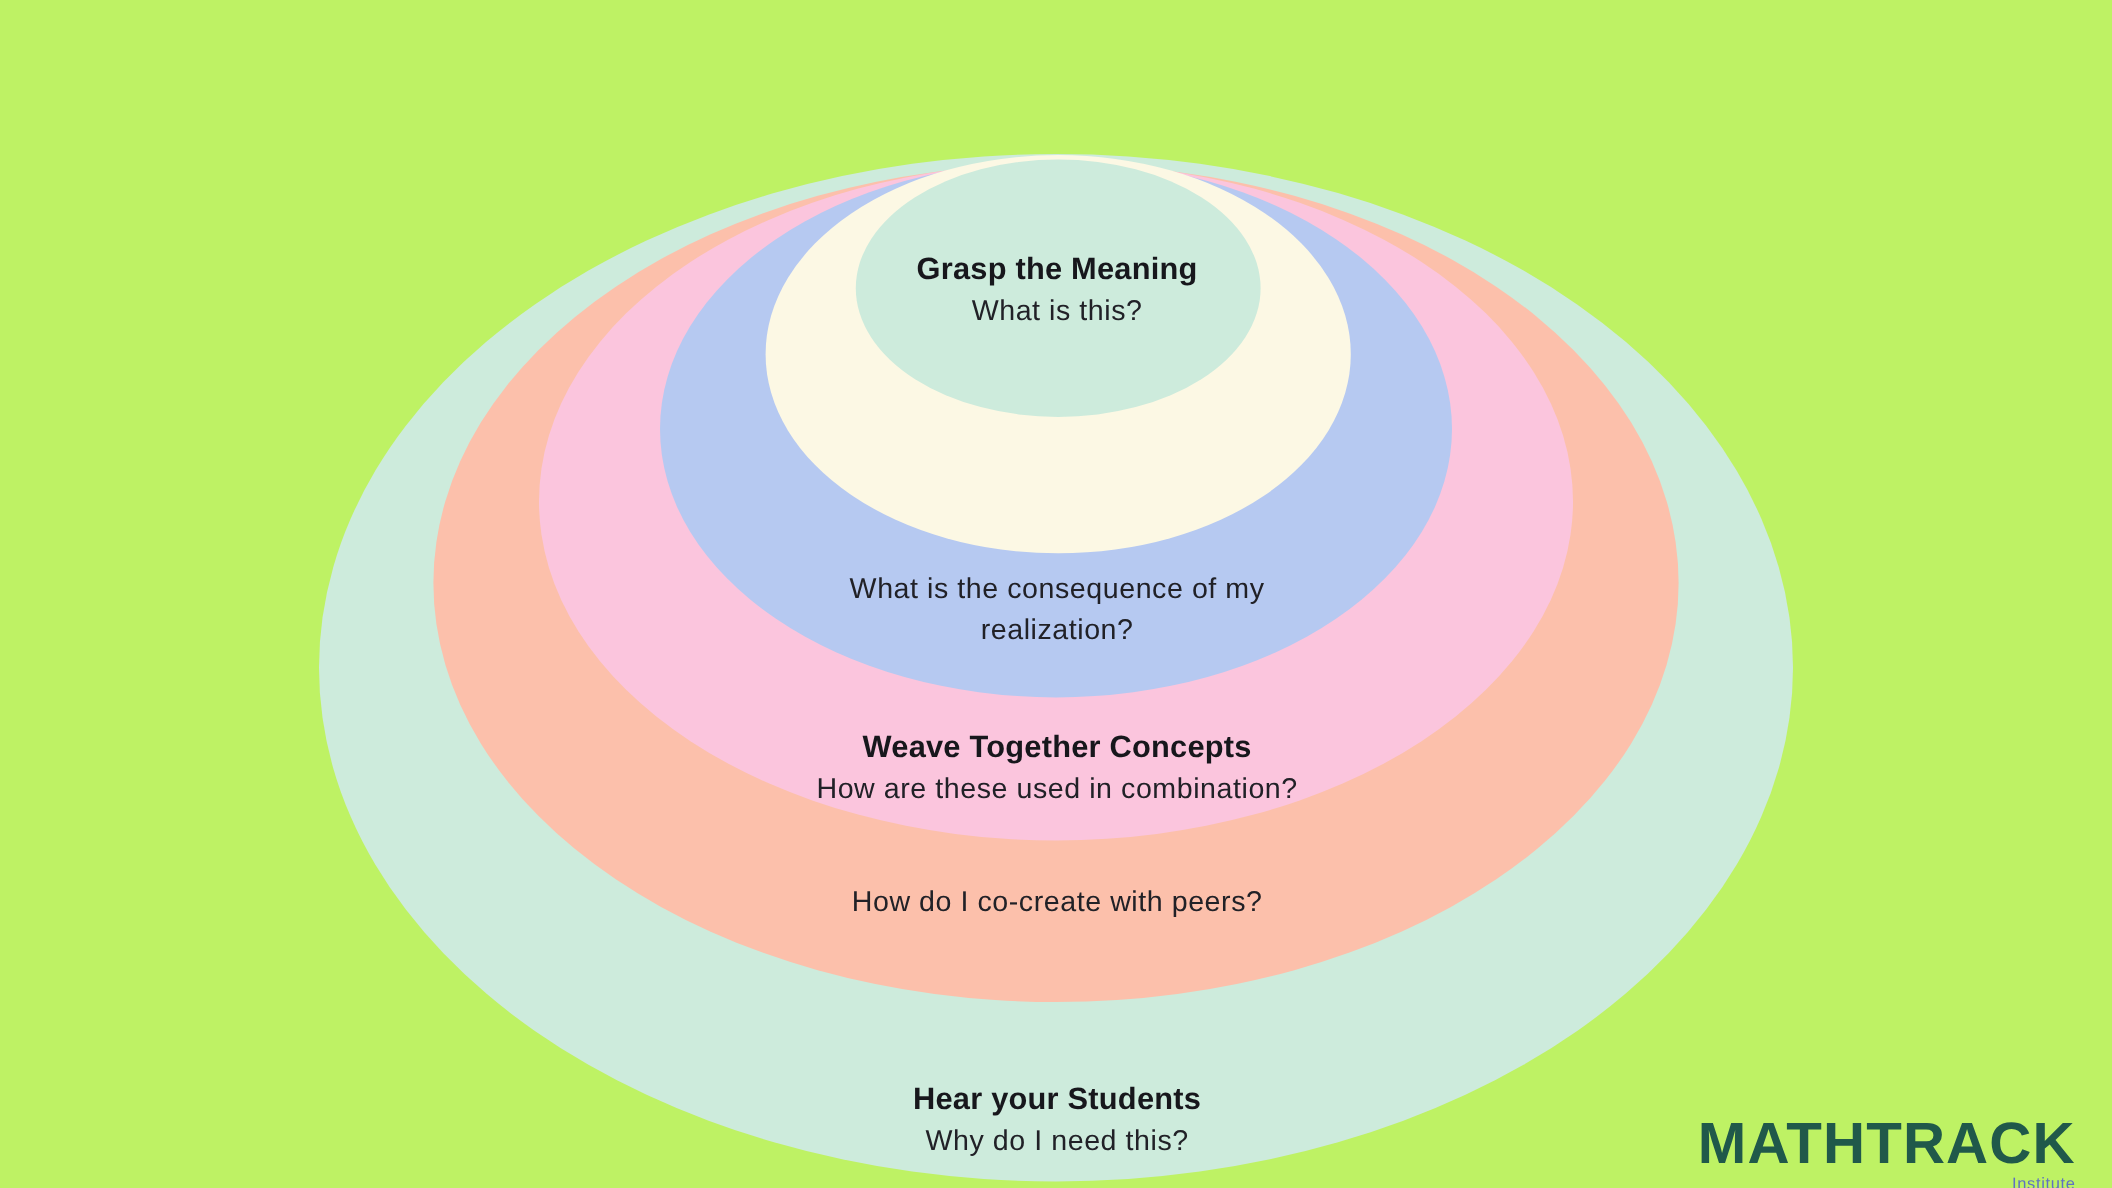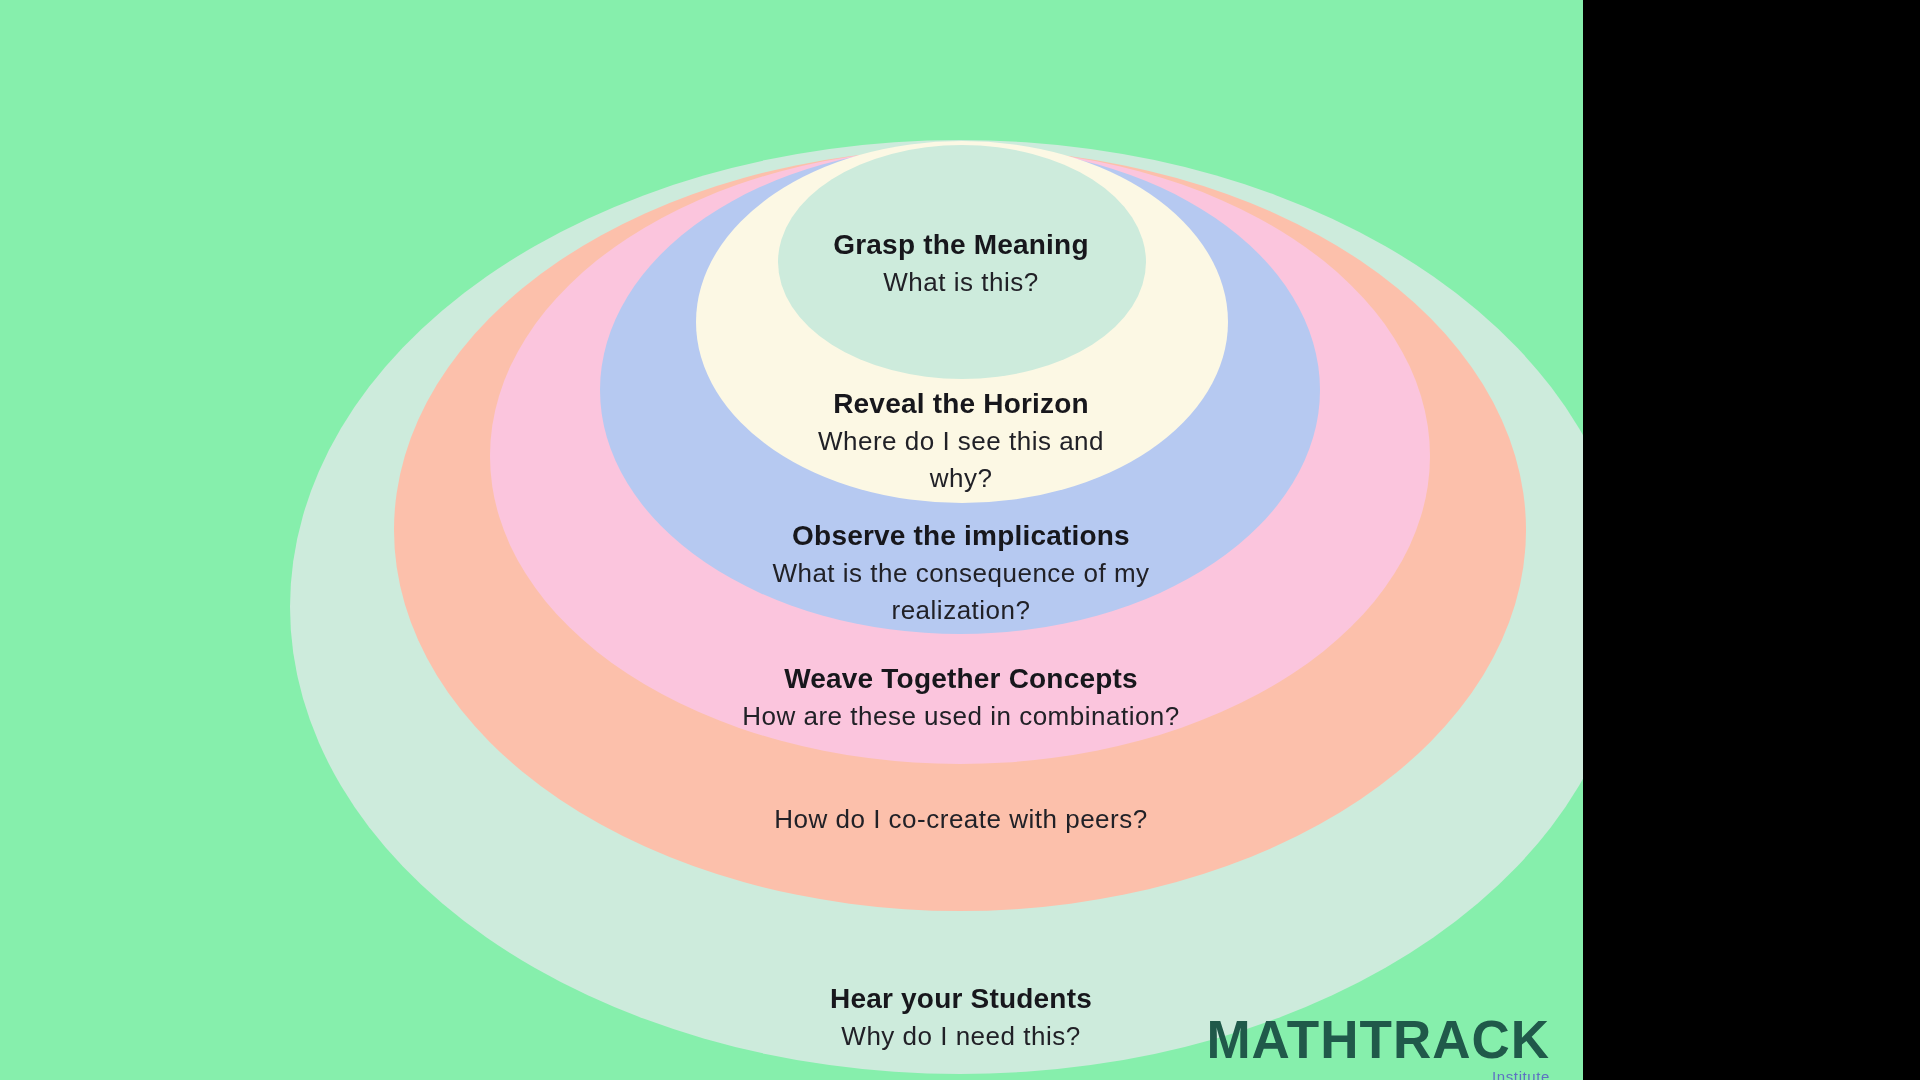--- a/index.html
+++ b/index.html
@@ -1,21 +1,21 @@
 <!DOCTYPE html>
 <html><head>
 <meta charset="utf-8">
 <style>
   * { margin:0; padding:0; box-sizing:border-box; }
   html,body { background:#000; }
   body { font-family:"Liberation Sans", sans-serif; }
   .canvas {
     position:relative;
-    width:1583px; height:1080px;
-    background:#86efac;
+    width:1920px; height:1080px;
+    background:#bef264;
     overflow:hidden;
   }
   .ellipse {
     position:absolute;
     border-radius:50%;
   }
   
   .ring-outer-mint { left:290px; top:140px; width:1340px; height:934px; }
   .ring-salmon     { left:394px; top:149px; width:1132px; height:762px; }
   .ring-pink       { left:490px; top:148px; width:940px;  height:616px; }
@@ -84,28 +84,22 @@
   <div class="ellipse ring-pink" style="background-color: rgb(251, 197, 221);"></div>
   <div class="ellipse ring-blue" style="background-color: rgb(182, 201, 241);"></div>
   <div class="ellipse ring-cream" style="background-color: rgb(252, 248, 228);"></div>
   <div class="ellipse ring-inner-mint" style="background-color: rgb(205, 235, 220);"></div>
 
   <div class="label label-grasp">
     <div class="label-title">Grasp the Meaning</div>
     <div class="label-sub">What is this?</div>
   </div>
 
-  <div class="label label-reveal">
-    <div class="label-title">Reveal the Horizon</div>
-    <div class="label-sub">Where do I see this and
-why?</div>
-  </div>
 
   <div class="label label-observe">
-    <div class="label-title">Observe the implications</div>
     <div class="label-sub">What is the consequence of my
 realization?</div>
   </div>
 
   <div class="label label-weave">
     <div class="label-title">Weave Together Concepts</div>
     <div class="label-sub">How are these used in combination?</div>
   </div>
 
   <div class="label label-teach">

